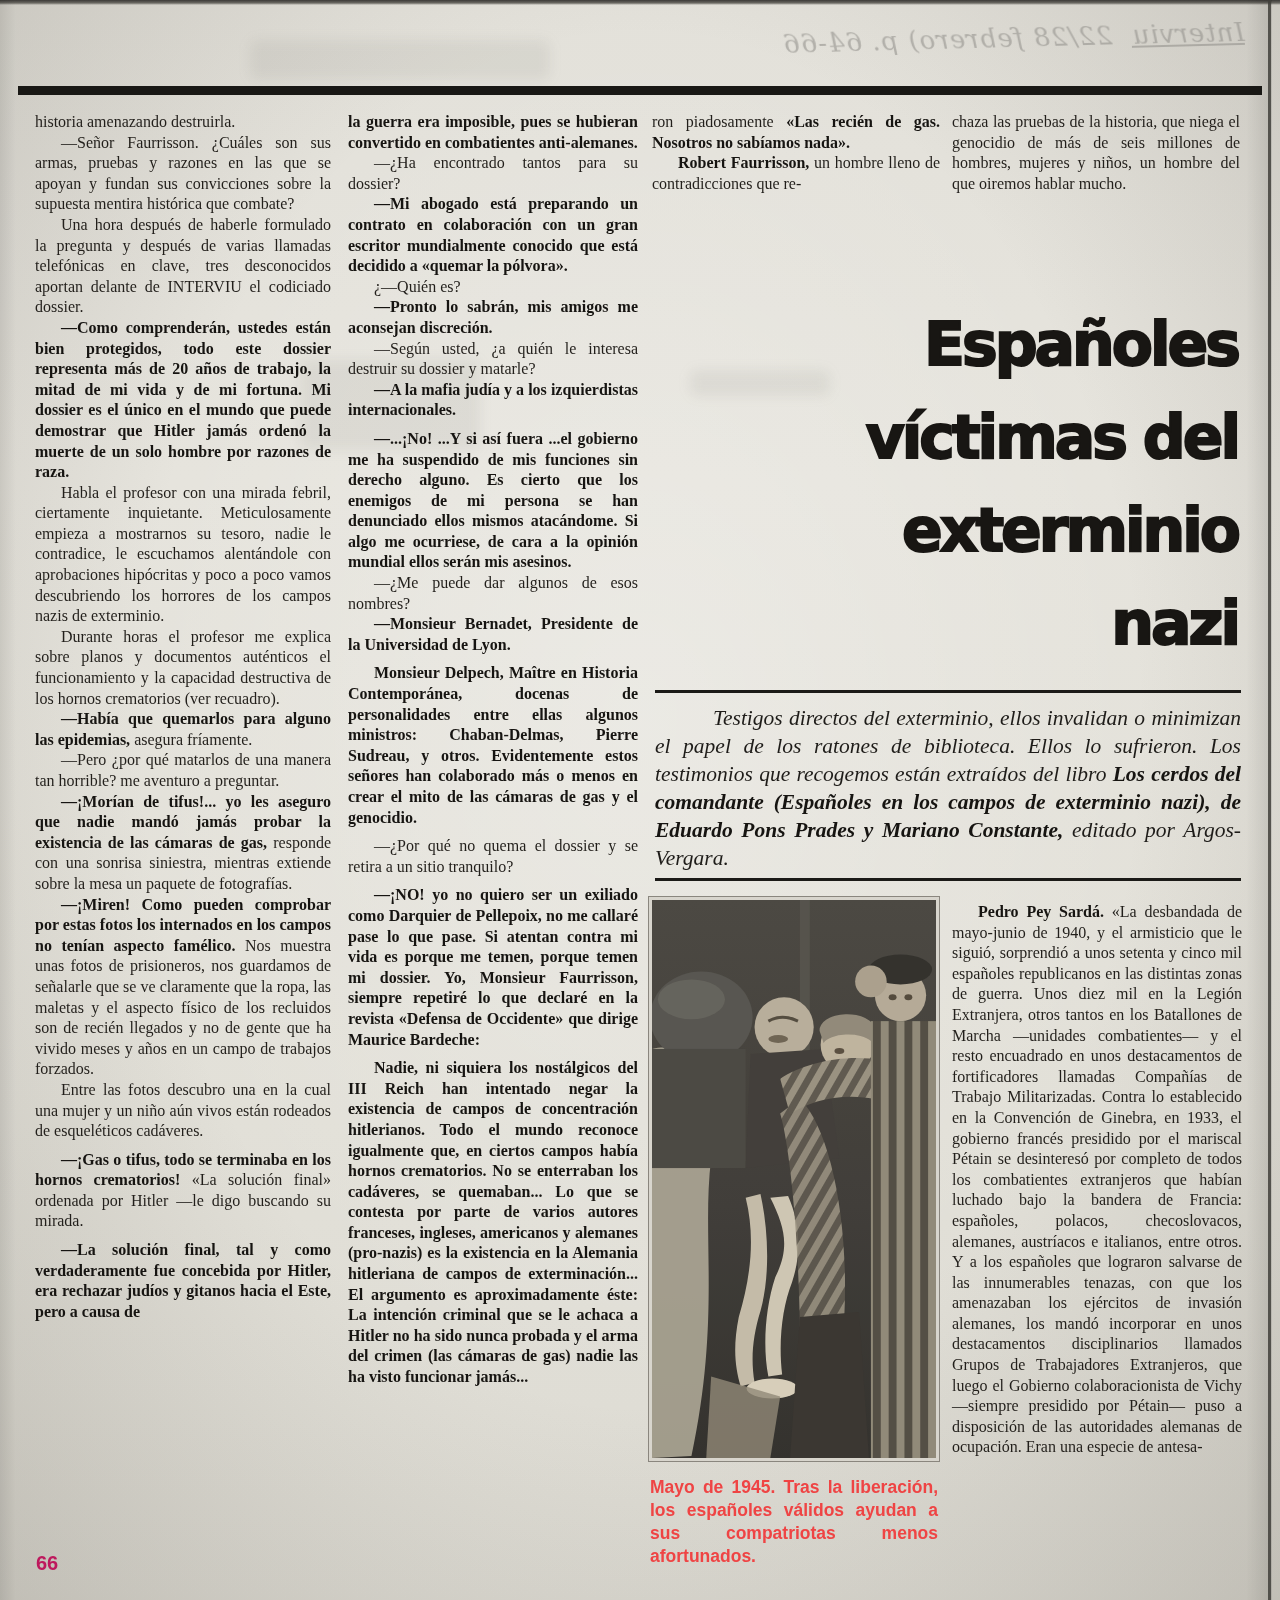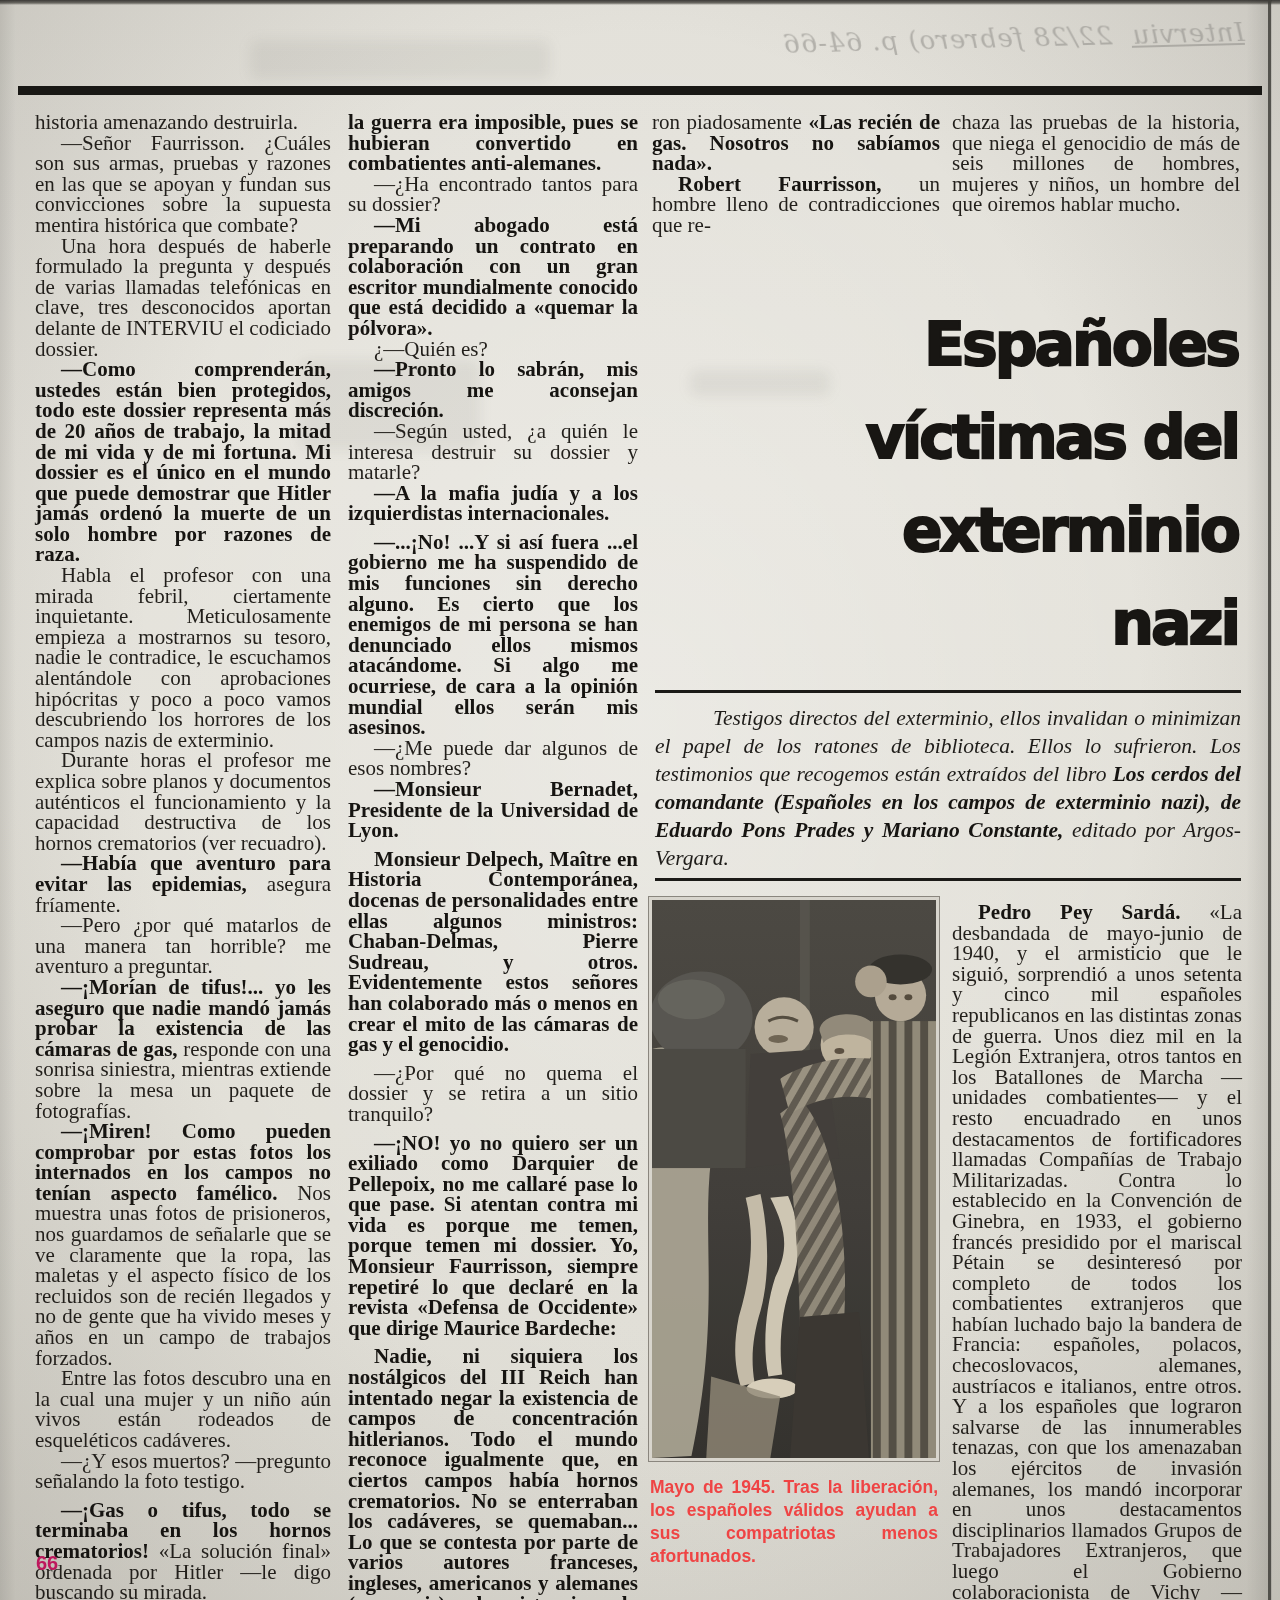--- a/index.html
+++ b/index.html
@@ -25,21 +25,21 @@
     font-family:"DejaVu Serif", serif;font-style:italic;font-size:26px;
     color:#94928d;opacity:.6;transform:scaleX(-1) rotate(1.5deg);
     filter:blur(0.4px);white-space:nowrap;text-align:left;letter-spacing:1px;
   }
   .handwritten .hw-title{text-decoration:underline;margin-right:10px;}
 
   .ghost{position:absolute;background:rgba(120,116,108,0.10);filter:blur(6px);border-radius:8px;}
 
   .col{
     position:absolute;top:112px;
-    font-size:21px;line-height:20.6px;text-align:justify;
+    font-size:16px;line-height:20.6px;text-align:justify;
     color:#221f1b;
   }
   .col p.para{margin:0;text-indent:26px;}
   .col p.para.noindent{text-indent:0;}
   .col p.para.gap{margin-top:8px;}
   .run{font-weight:400;}
   .run.bold{font-weight:700;color:#161411;}
 
   .col1{left:35px;width:296px;height:1450px;}
   .col2{left:348px;width:290px;height:1450px;}
@@ -99,26 +99,25 @@
 
 <div class="top-rule"></div>
 
 <div class="col col1">
     <p class="para noindent"><span class="run">historia amenazando destruirla.</span></p>
     <p class="para"><span class="run">—Señor Faurrisson. ¿Cuáles son sus armas, pruebas y razones en las que se apoyan y fundan sus convicciones sobre la supuesta mentira histórica que combate?</span></p>
     <p class="para"><span class="run">Una hora después de haberle formulado la pregunta y después de varias llamadas telefónicas en clave, tres desconocidos aportan delante de INTERVIU el codiciado dossier.</span></p>
     <p class="para"><span class="run bold">—Como comprenderán, ustedes están bien protegidos, todo este dossier representa más de 20 años de trabajo, la mitad de mi vida y de mi fortuna. Mi dossier es el único en el mundo que puede demostrar que Hitler jamás ordenó la muerte de un solo hombre por razones de raza.</span></p>
     <p class="para"><span class="run">Habla el profesor con una mirada febril, ciertamente inquietante. Meticulosamente empieza a mostrarnos su tesoro, nadie le contradice, le escuchamos alentándole con aprobaciones hipócritas y poco a poco vamos descubriendo los horrores de los campos nazis de exterminio.</span></p>
     <p class="para"><span class="run">Durante horas el profesor me explica sobre planos y documentos auténticos el funcionamiento y la capacidad destructiva de los hornos crematorios (ver recuadro).</span></p>
-    <p class="para"><span class="run bold">—Había que aventuro para evitar las epidemias, </span><span class="run">asegura fríamente.</span></p>
+    <p class="para"><span class="run bold">—Había que quemarlos para alguno las epidemias, </span><span class="run">asegura fríamente.</span></p>
     <p class="para"><span class="run">—Pero ¿por qué matarlos de una manera tan horrible? me aventuro a preguntar.</span></p>
     <p class="para"><span class="run bold">—¡Morían de tifus!... yo les aseguro que nadie mandó jamás probar la existencia de las cámaras de gas, </span><span class="run">responde con una sonrisa siniestra, mientras extiende sobre la mesa un paquete de fotografías.</span></p>
     <p class="para"><span class="run bold">—¡Miren! Como pueden comprobar por estas fotos los internados en los campos no tenían aspecto famélico. </span><span class="run">Nos muestra unas fotos de prisioneros, nos guardamos de señalarle que se ve claramente que la ropa, las maletas y el aspecto físico de los recluidos son de recién llegados y no de gente que ha vivido meses y años en un campo de trabajos forzados.</span></p>
     <p class="para"><span class="run">Entre las fotos descubro una en la cual una mujer y un niño aún vivos están rodeados de esqueléticos cadáveres.</span></p>
-    <p class="para"><span class="run">—¿Y esos muertos? —pregunto señalando la foto testigo.</span></p>
     <p class="para gap"><span class="run bold">—¡Gas o tifus, todo se terminaba en los hornos crematorios! </span><span class="run">«La solución final» ordenada por Hitler —le digo buscando su mirada.</span></p>
     <p class="para gap"><span class="run bold">—La solución final, tal y como verdaderamente fue concebida por Hitler, era rechazar judíos y gitanos hacia el Este, pero a causa de</span></p>
   </div>
 <div class="col col2">
     <p class="para noindent"><span class="run bold">la guerra era imposible, pues se hubieran convertido en combatientes anti-alemanes.</span></p>
     <p class="para"><span class="run">—¿Ha encontrado tantos para su dossier?</span></p>
     <p class="para"><span class="run bold">—Mi abogado está preparando un contrato en colaboración con un gran escritor mundialmente conocido que está decidido a «quemar la pólvora».</span></p>
     <p class="para"><span class="run">¿—Quién es?</span></p>
     <p class="para"><span class="run bold">—Pronto lo sabrán, mis amigos me aconsejan discreción.</span></p>
     <p class="para"><span class="run">—Según usted, ¿a quién le interesa destruir su dossier y matarle?</span></p>

